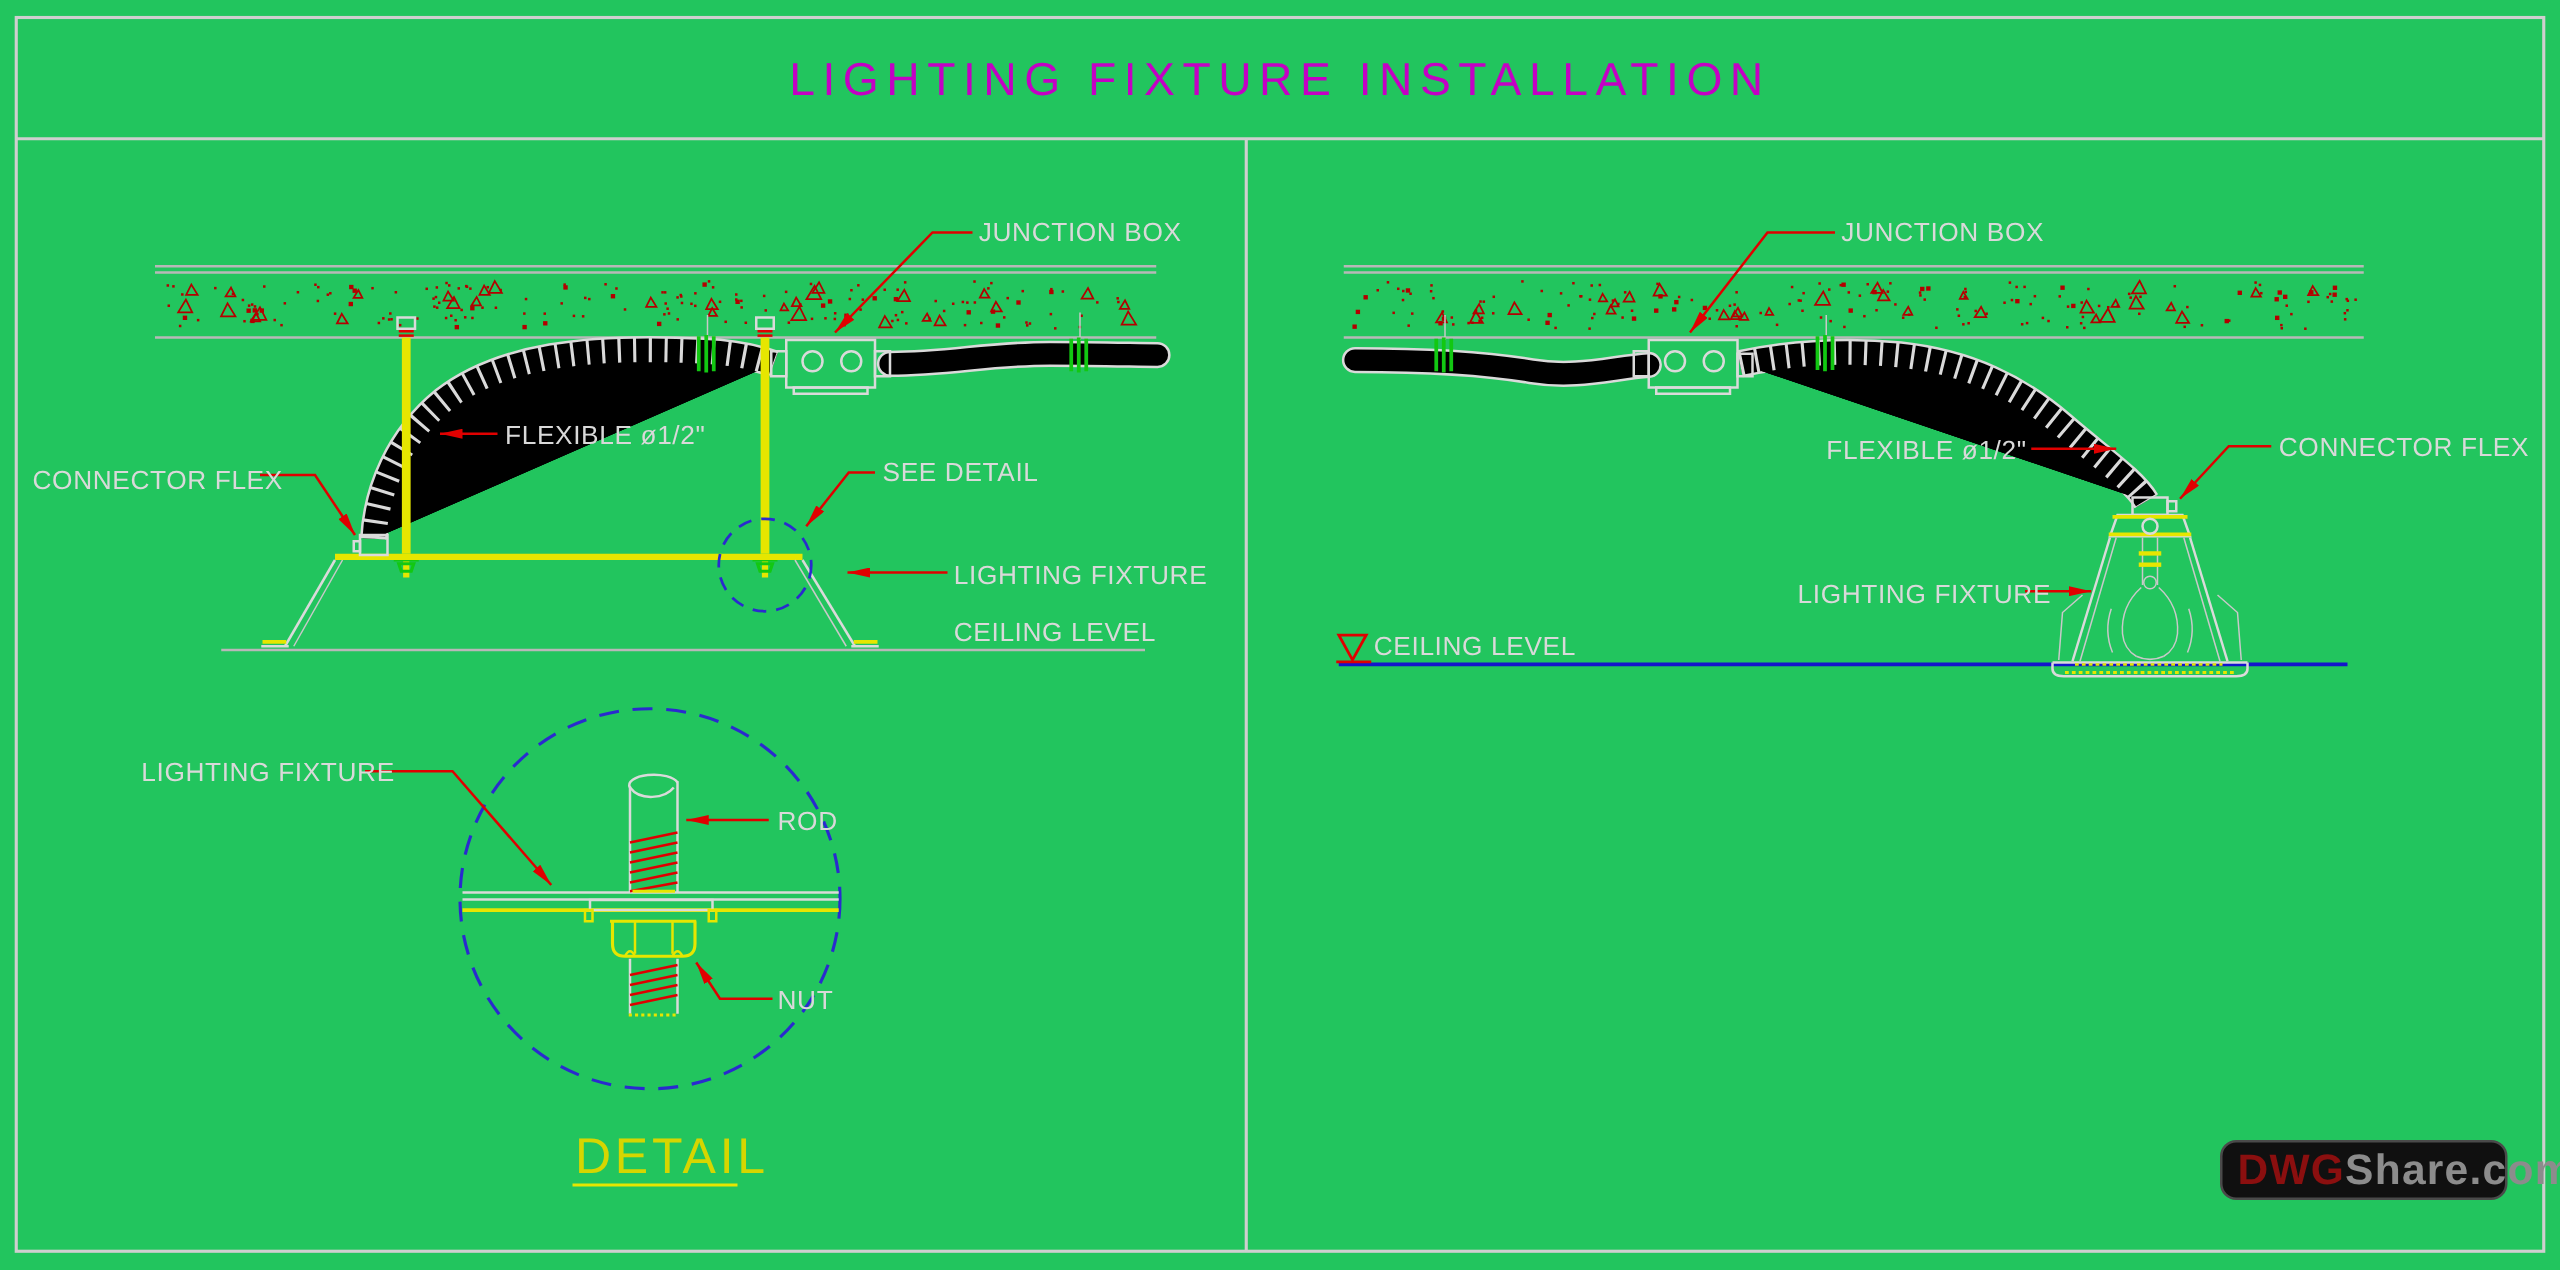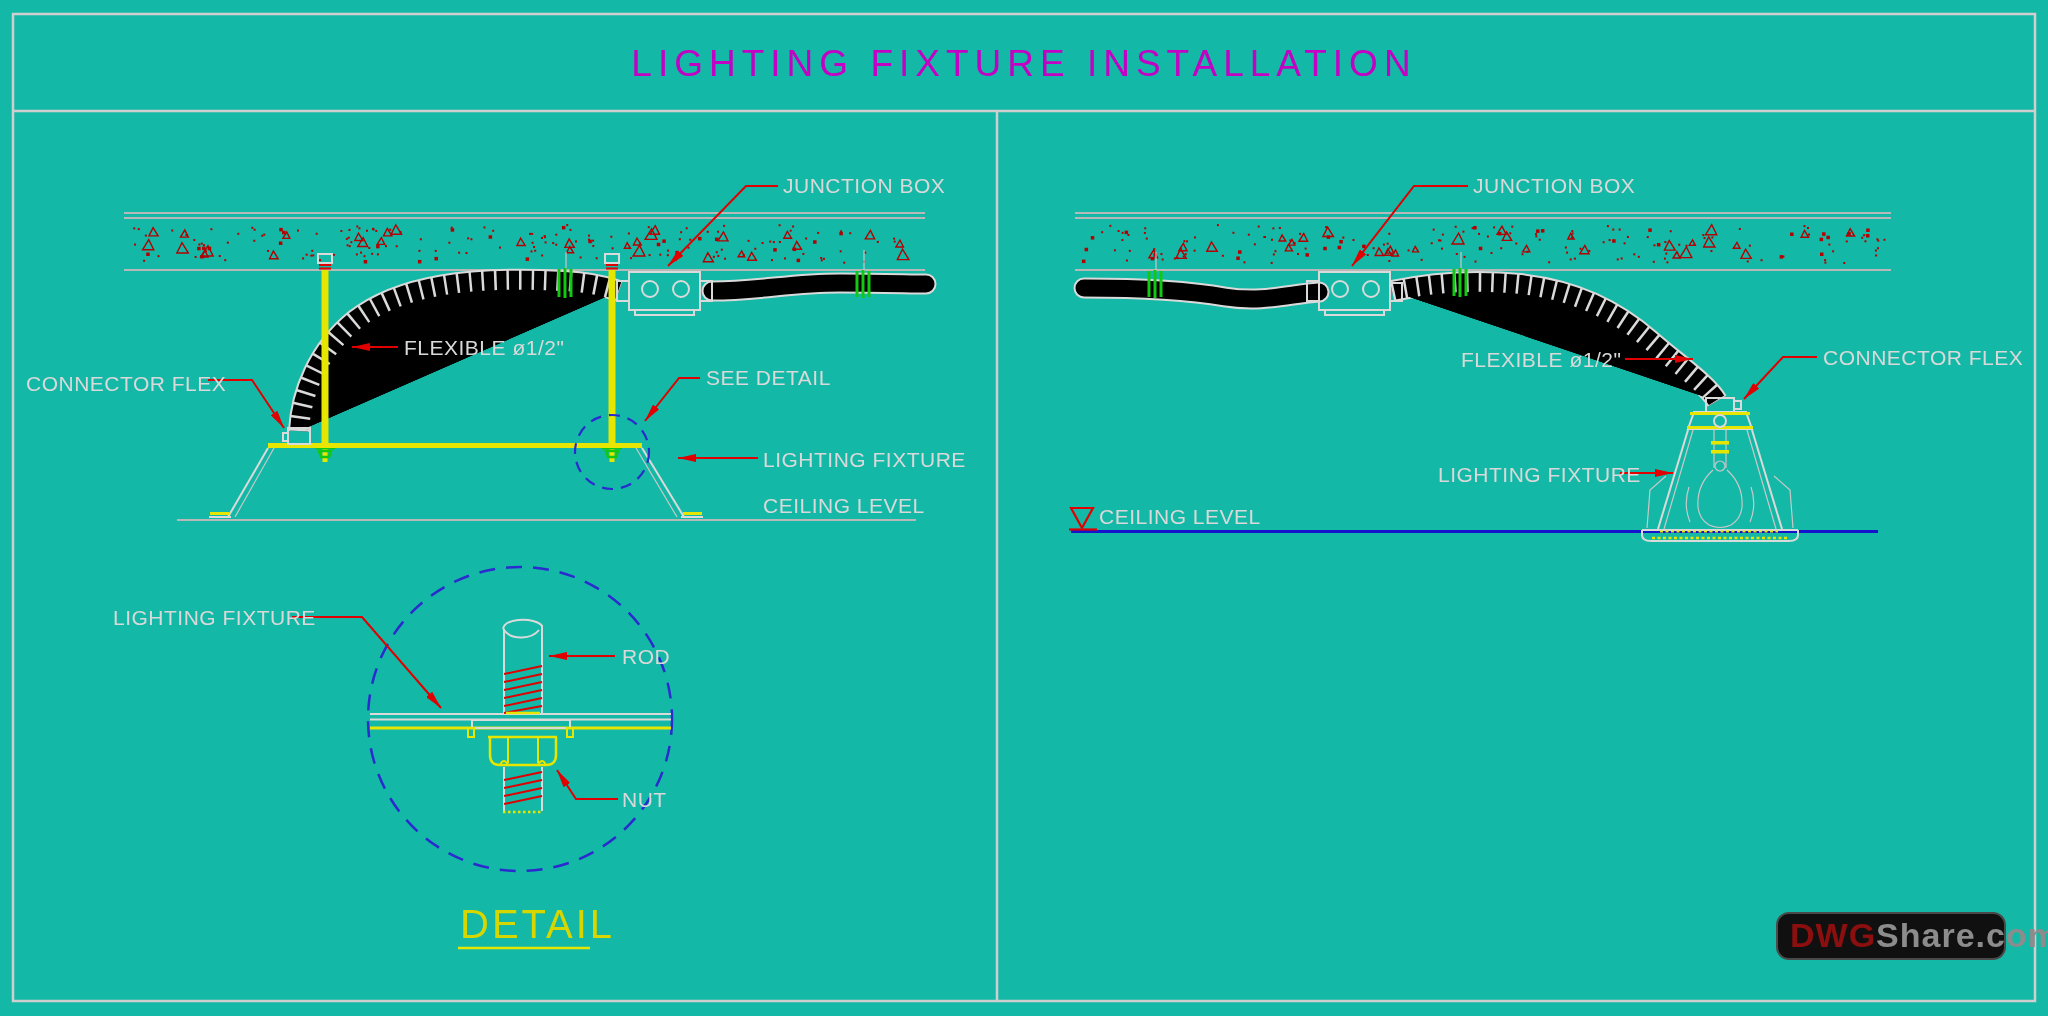--- a/index.html
+++ b/index.html
@@ -1,16 +1,16 @@
 <!DOCTYPE html>
 <html><head>
 <meta charset="utf-8">
 <style>
   html,body{margin:0;padding:0;background:#000;}
-  .stage{position:relative;width:2048px;height:1016px;background:#14b8a6;overflow:hidden;
+  .stage{position:relative;width:2048px;height:1016px;background:#22c55e;overflow:hidden;
          font-family:"Liberation Sans", sans-serif;}
   svg{position:absolute;left:0;top:0;}
   text{fill:#d9d9d9;font-family:"Liberation Sans", sans-serif;font-size:21px;letter-spacing:.5px;}
   text.title{fill:#c400c4;font-size:37px;letter-spacing:6px;}
   text.caption{fill:#d6d600;font-size:40px;letter-spacing:3px;}
   .wm-box{fill:#101010;stroke:#4a4a4a;stroke-width:2;}
   .wm-dwg{fill:#8b0f0f;font-size:34px;font-weight:bold;letter-spacing:1px;}
   .wm-share{fill:#8c8c8c;font-size:34px;font-weight:bold;letter-spacing:1px;}
   .frame{stroke:#cfcfcf;stroke-width:2.5;fill:none;}
   .wline{stroke:#dadada;stroke-width:2;fill:none;}

